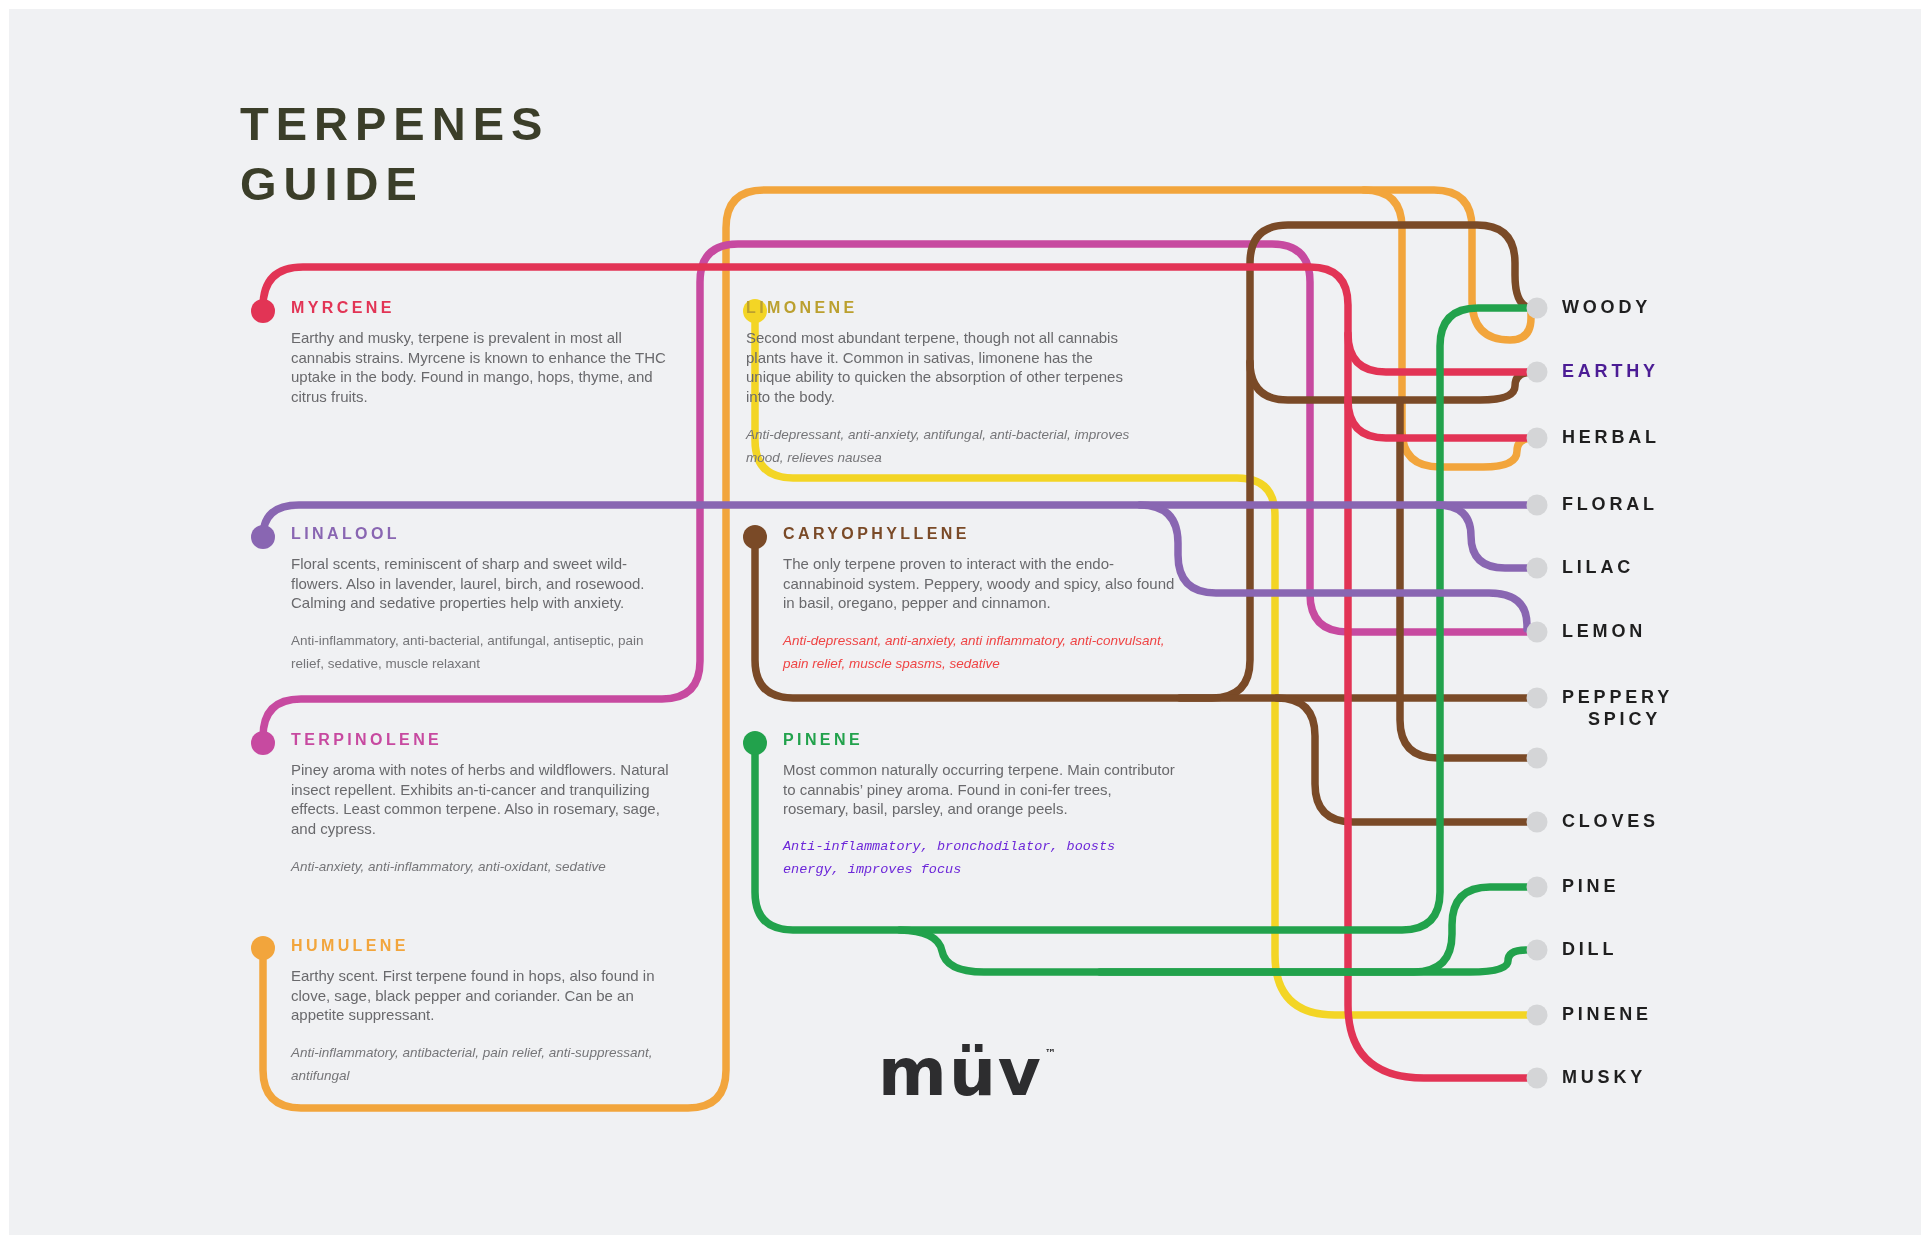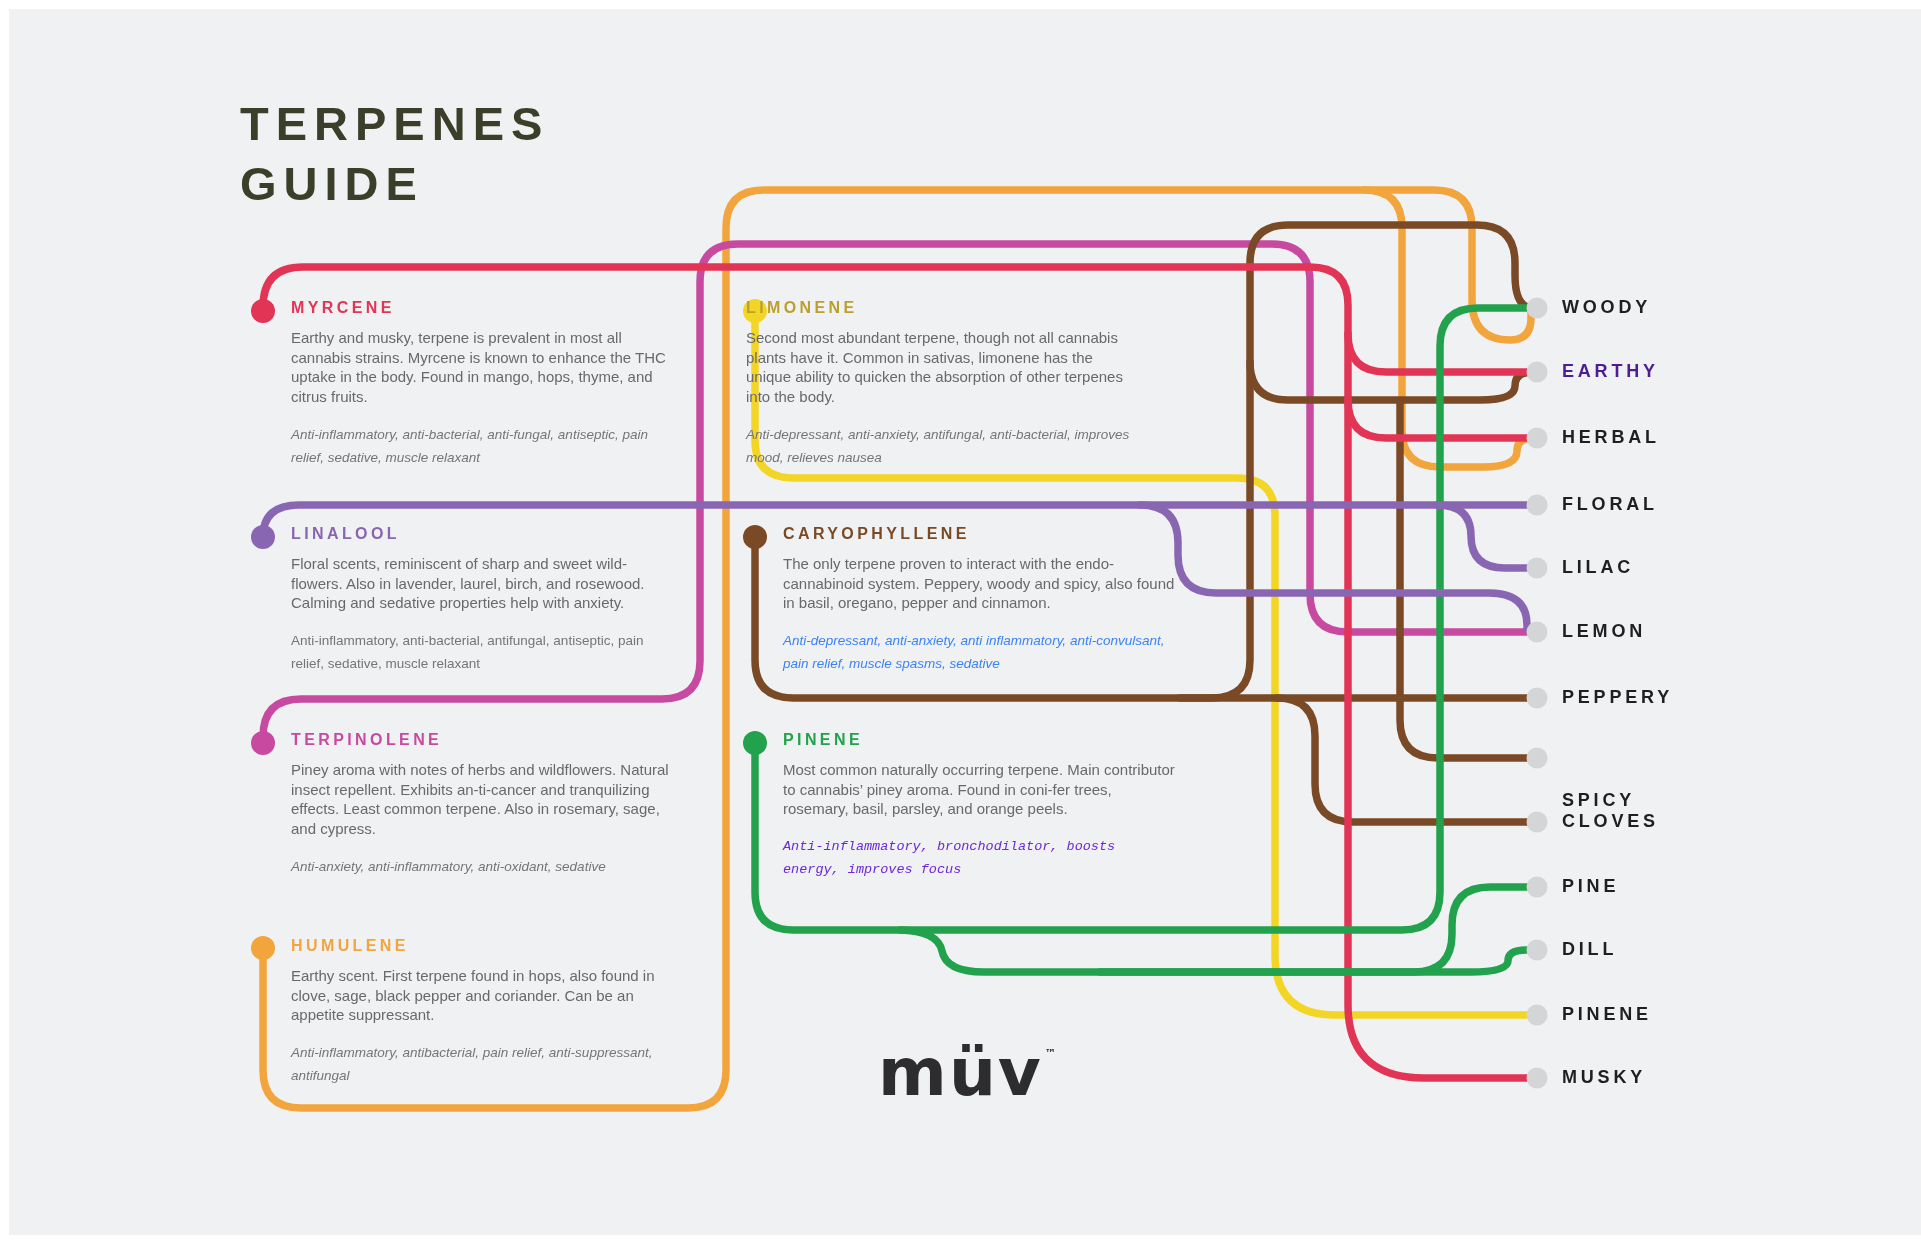--- a/index.html
+++ b/index.html
@@ -19,21 +19,21 @@
   .t-myrcene{left:291px;top:299px;}
   .t-limonene{left:746px;top:299px;width:392px;}
   .t-linalool{left:291px;top:525px;}
   .t-caryophyllene{left:783px;top:525px;width:392px;}
   .t-terpinolene{left:291px;top:731px;}
   .t-pinene{left:783px;top:731px;width:392px;}
   .t-humulene{left:291px;top:937px;}
 
   .aroma{position:absolute;left:1562px;font-size:18px;font-weight:700;letter-spacing:3.8px;}
   .a-0{top:297px;}.a-1{top:361px;}.a-2{top:427px;}.a-3{top:494px;}.a-4{top:557px;}
-  .a-5{top:621px;}.a-6{top:687px;}.a-7{top:790px;}.a-8{top:811px;}.a-9{top:876px;}
+  .a-5{top:621px;}.a-6{top:687px;}.a-7{top:709px;margin-left:26px;}.a-8{top:811px;}.a-9{top:876px;}
   .a-10{top:939px;}.a-11{top:1004px;}.a-12{top:1067px;}
 
   .logo{position:absolute;left:842px;top:1040px;width:250px;text-align:center;
         font-family:"DejaVu Sans",sans-serif;font-size:66px;font-weight:700;
         letter-spacing:2px;line-height:1;}
   .logo .tm{font-size:11px;vertical-align:38px;letter-spacing:0;margin-left:2px;}
 </style>
 </head>
 <body>
 
@@ -105,39 +105,38 @@
       <circle cx="263" cy="948" r="12" fill="#f2a53c"></circle>
       <circle cx="755" cy="311" r="12" fill="#f3d525"></circle>
       <circle cx="755" cy="537" r="12" fill="#7a4a27"></circle>
       <circle cx="755" cy="743" r="12" fill="#22a24c"></circle>
     </g>
   </svg>
 
   <div class="terp t-myrcene">
     <h2 style="color: rgb(226, 52, 85);">MYRCENE</h2>
     <p class="desc" style="color: rgb(105, 105, 108);">Earthy and musky, terpene is prevalent in most all cannabis strains. Myrcene is known to enhance the THC uptake in the body. Found in mango, hops, thyme, and citrus fruits.</p>
-    <p class="props" style="color: rgb(117, 117, 120);">Anti-inflammatory, anti-bacterial, anti-fungal, antiseptic, pain relief, sedative, muscle relaxant</p>
   </div>
 
   <div class="terp t-limonene">
     <h2 style="color: rgb(187, 160, 47);">LIMONENE</h2>
     <p class="desc" style="color: rgb(105, 105, 108);">Second most abundant terpene, though not all cannabis plants have it. Common in sativas, limonene has the unique ability to quicken the absorption of other terpenes into the body.</p>
     <p class="props" style="color: rgb(117, 117, 120);">Anti-depressant, anti-anxiety, antifungal, anti-bacterial, improves mood, relieves nausea</p>
   </div>
 
   <div class="terp t-linalool">
     <h2 style="color: rgb(137, 102, 178);">LINALOOL</h2>
     <p class="desc" style="color: rgb(105, 105, 108);">Floral scents, reminiscent of sharp and sweet wild-flowers. Also in lavender, laurel, birch, and rosewood. Calming and sedative properties help with anxiety.</p>
     <p class="props upright" style="color: rgb(117, 117, 120);">Anti-inflammatory, anti-bacterial, antifungal, antiseptic, pain relief, sedative, muscle relaxant</p>
   </div>
 
   <div class="terp t-caryophyllene">
     <h2 style="color: rgb(122, 74, 39);">CARYOPHYLLENE</h2>
     <p class="desc" style="color: rgb(105, 105, 108);">The only terpene proven to interact with the endo-cannabinoid system. Peppery, woody and spicy, also found in basil, oregano, pepper and cinnamon.</p>
-    <p class="props" style="color: #3b82f6;">Anti-depressant, anti-anxiety, anti inflammatory, anti-convulsant, pain relief, muscle spasms, sedative</p>
+    <p class="props" style="color: #ef4444;">Anti-depressant, anti-anxiety, anti inflammatory, anti-convulsant, pain relief, muscle spasms, sedative</p>
   </div>
 
   <div class="terp t-terpinolene">
     <h2 style="color: rgb(199, 74, 160);">TERPINOLENE</h2>
     <p class="desc" style="color: rgb(105, 105, 108);">Piney aroma with notes of herbs and wildflowers. Natural insect repellent. Exhibits an-ti-cancer and tranquilizing effects. Least common terpene. Also in rosemary, sage, and cypress.</p>
     <p class="props" style="color: rgb(117, 117, 120);">Anti-anxiety, anti-inflammatory, anti-oxidant, sedative</p>
   </div>
 
   <div class="terp t-pinene">
     <h2 style="color: rgb(34, 162, 76);">PINENE</h2>

